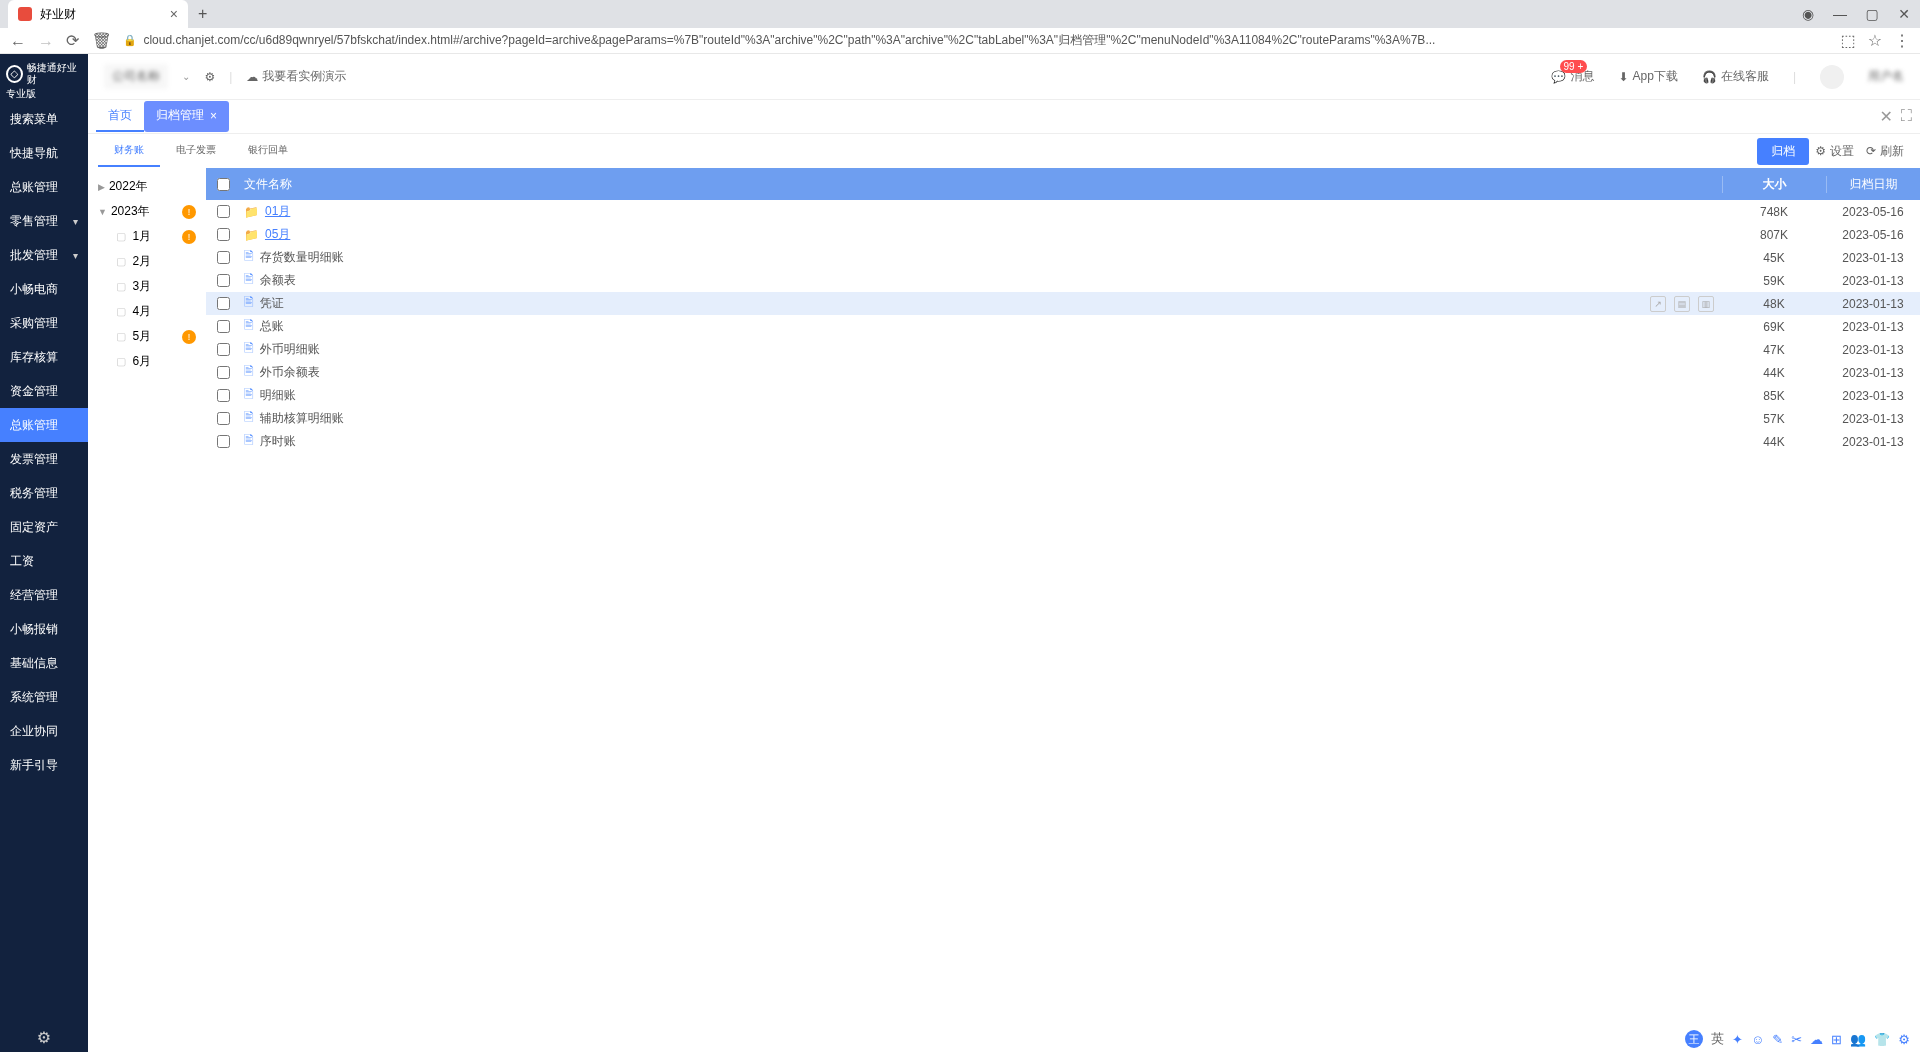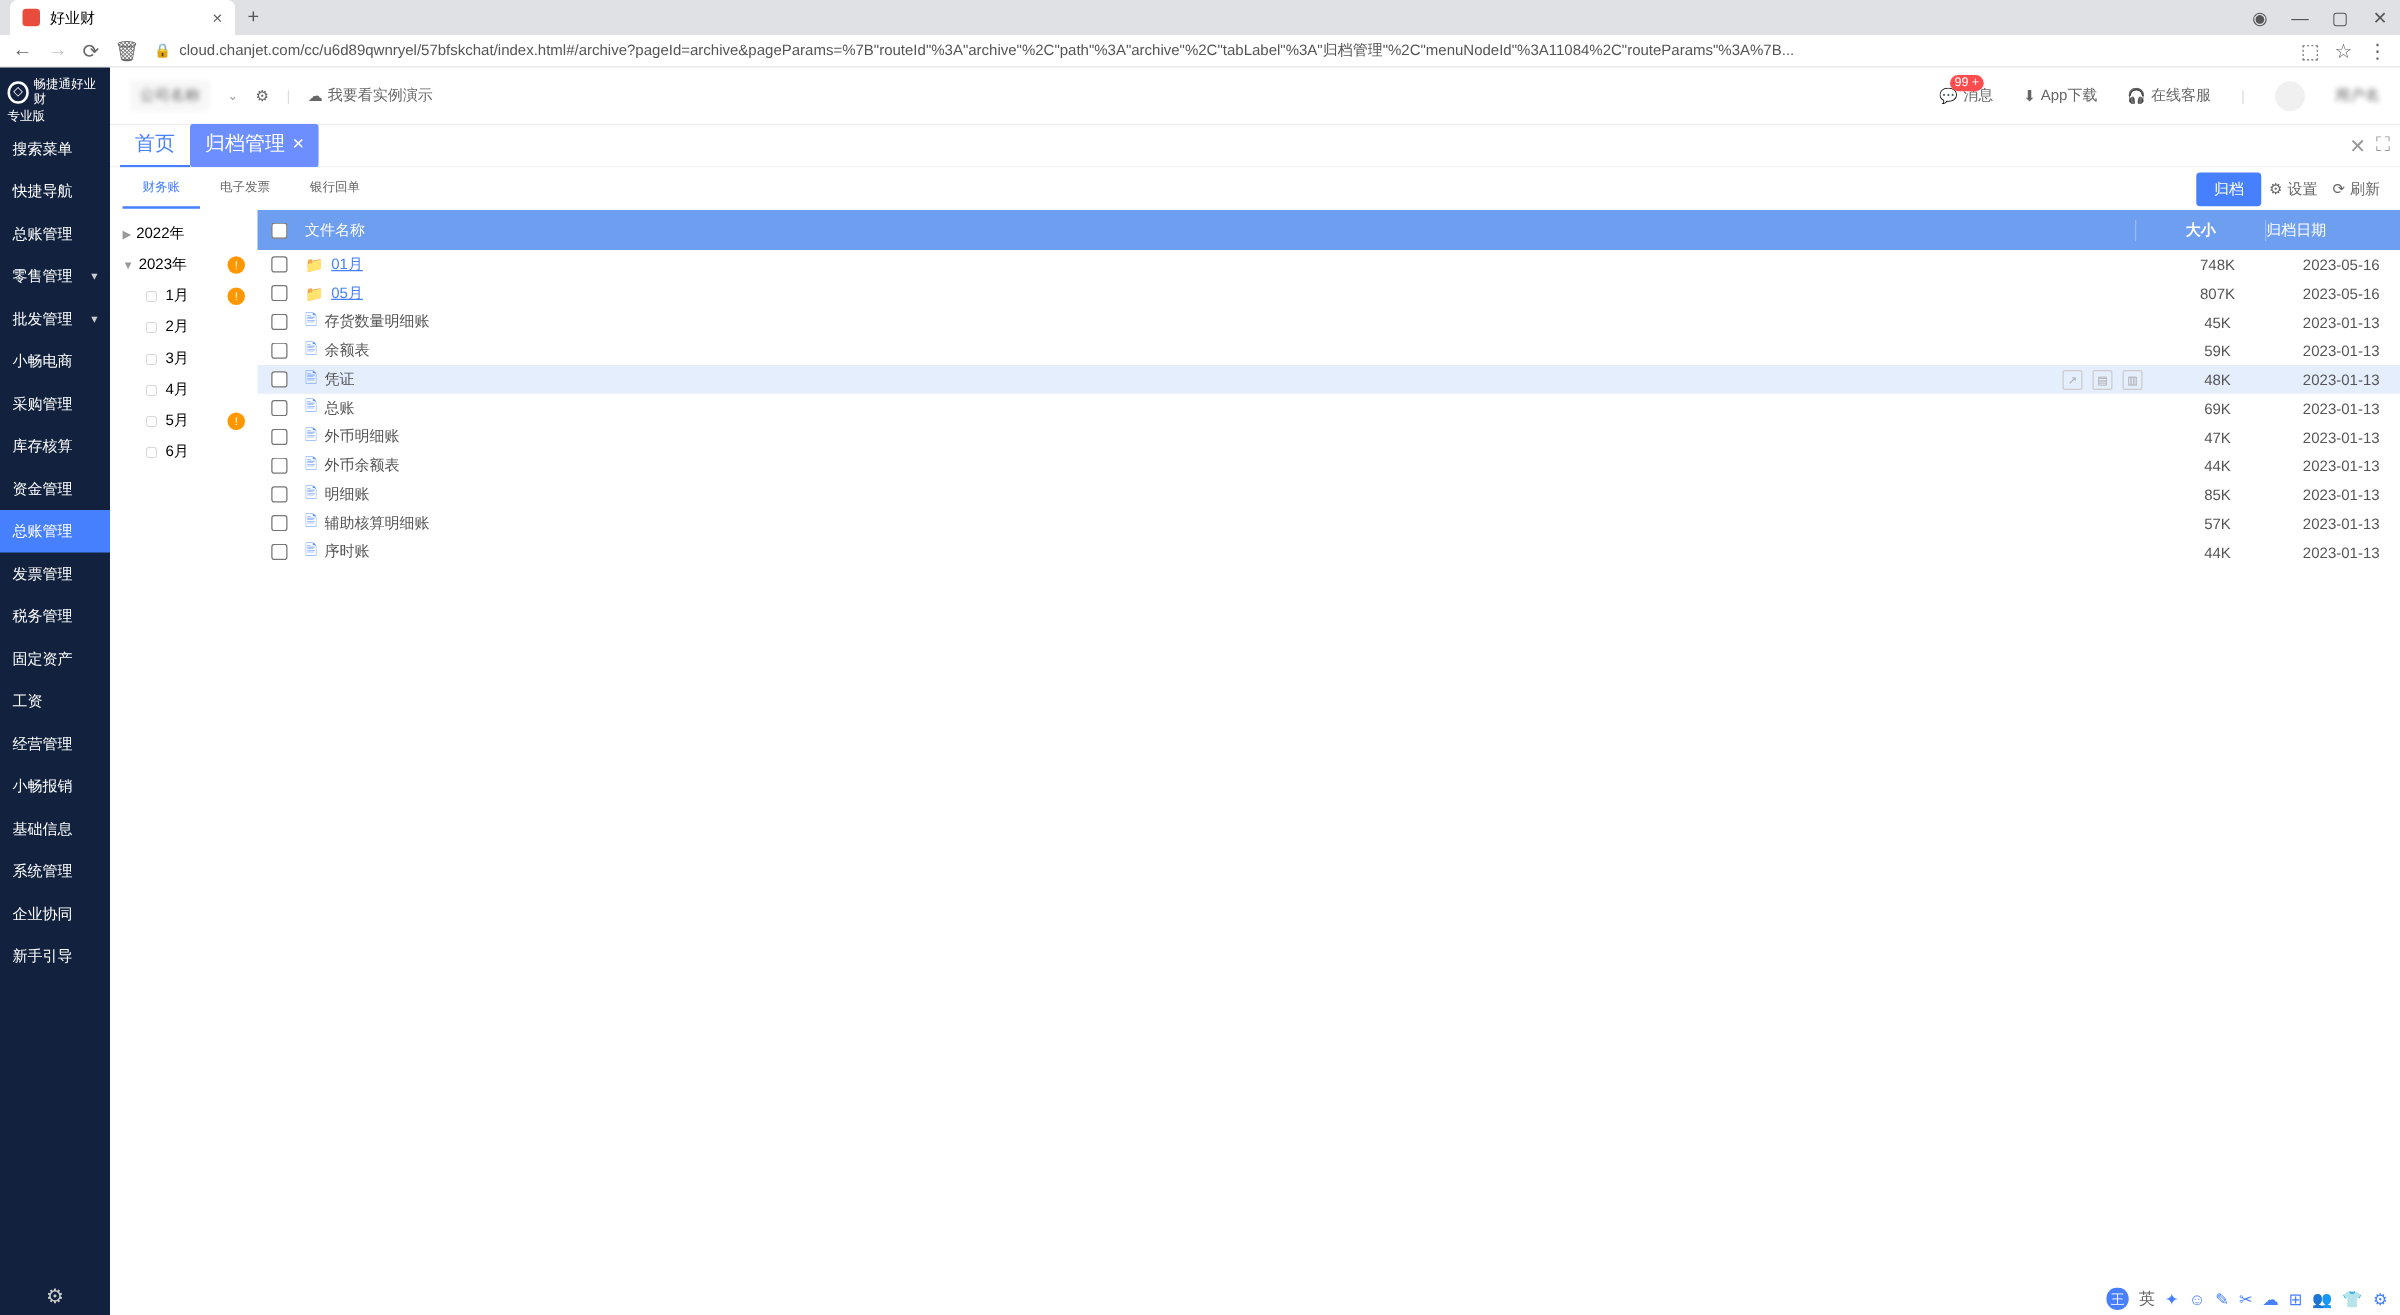--- a/index.html
+++ b/index.html
@@ -39,21 +39,21 @@
     .chev { font-size: 10px; color: #999; }
     .gear { cursor: pointer; }
     .demo-link { display: flex; align-items: center; gap: 4px; cursor: pointer; }
     .topbar-right { margin-left: auto; display: flex; align-items: center; gap: 24px; }
     .msg-wrap { position: relative; display: flex; align-items: center; gap: 4px; cursor: pointer; }
     .badge { position: absolute; top: -8px; left: 8px; background: #ff4d4f; color: #fff; font-size: 10px; padding: 1px 4px; border-radius: 8px; }
     .avatar { width: 24px; height: 24px; background: #f0f0f0; border-radius: 50%; }
     .user-name { filter: blur(2px); }
     
     .tabs-row { height: 34px; display: flex; align-items: center; padding: 0 8px; border-bottom: 1px solid #eee; }
-    .page-tab { padding: 6px 12px; font-size: 16px; cursor: pointer; color: #666; border-bottom: 2px solid transparent; }
+    .page-tab { padding: 6px 12px; font-size: 12px; cursor: pointer; color: #666; border-bottom: 2px solid transparent; }
     .page-tab:first-child { border-bottom-color: #4680ff; color: #4680ff; }
     .page-tab.blue { background: #6c8eff; color: #fff; border-radius: 3px; display: flex; align-items: center; gap: 6px; }
     .tabs-right { margin-left: auto; display: flex; gap: 8px; color: #999; }
     
     .content-area { flex: 1; display: flex; flex-direction: column; background: #f7f8f9; padding-top: 0; }
     .sub-tabs { height: 34px; display: flex; align-items: center; background: #fff; padding: 0 10px; }
     .sub-tab { padding: 8px 16px; font-size: 10px; cursor: pointer; color: #666; border-bottom: 2px solid transparent; }
     .sub-tab.active { color: #4680ff; border-bottom-color: #4680ff; }
     .sub-tabs-right { margin-left: auto; display: flex; gap: 0; align-items: center; font-size: 12px; }
     .btn-primary { background: #4680ff; color: #fff; padding: 5px 14px; border-radius: 3px; cursor: pointer; }
@@ -66,21 +66,21 @@
     .badge-dot { width: 14px; height: 14px; background: #ff9800; color: #fff; border-radius: 50%; font-size: 9px; display: flex; align-items: center; justify-content: center; }
     .tree-children { padding-left: 18px; }
     .tree-leaf { display: flex; align-items: center; justify-content: space-between; padding: 4px 6px; cursor: pointer; }
     .folder-icon { color: #ccc; font-size: 11px; }
     
     .file-pane { flex: 1; }
     .table-head { background: #6e9ef0; color: #fff; height: 32px; display: flex; align-items: center; font-size: 12px; }
     .col-check { width: 34px; display: flex; justify-content: center; }
     .col-name { flex: 1; padding-left: 4px; }
     .col-size { width: 104px; text-align: center; border-left: 1px solid rgba(255,255,255,0.3); font-weight: bold; }
-    .col-date { width: 108px; text-align: left; border-left: 1px solid rgba(255,255,255,0.3); }
+    .col-date { width: 94px; text-align: center; border-left: 1px solid rgba(255,255,255,0.3); }
     .table-row { height: 23px; display: flex; align-items: center; font-size: 12px; color: #555; border-bottom: 0px solid #f5f5f5; }
     .table-row.hovered { background: #e5eefc; }
     .row-check { width: 34px; display: flex; justify-content: center; }
     .row-name { flex: 1; display: flex; align-items: center; gap: 6px; padding-left: 4px; }
     .row-size { width: 104px; text-align: center; }
     .row-date { width: 94px; text-align: center; }
     .file-icon { color: #5b93ff; font-size: 12px; }
     .folder-ico { color: #ffc14d; font-size: 12px; }
     .link-name { color: #4680ff; text-decoration: underline; cursor: pointer; }
     .row-actions { display: flex; gap: 8px; color: #aaa; padding-right: 8px; }

